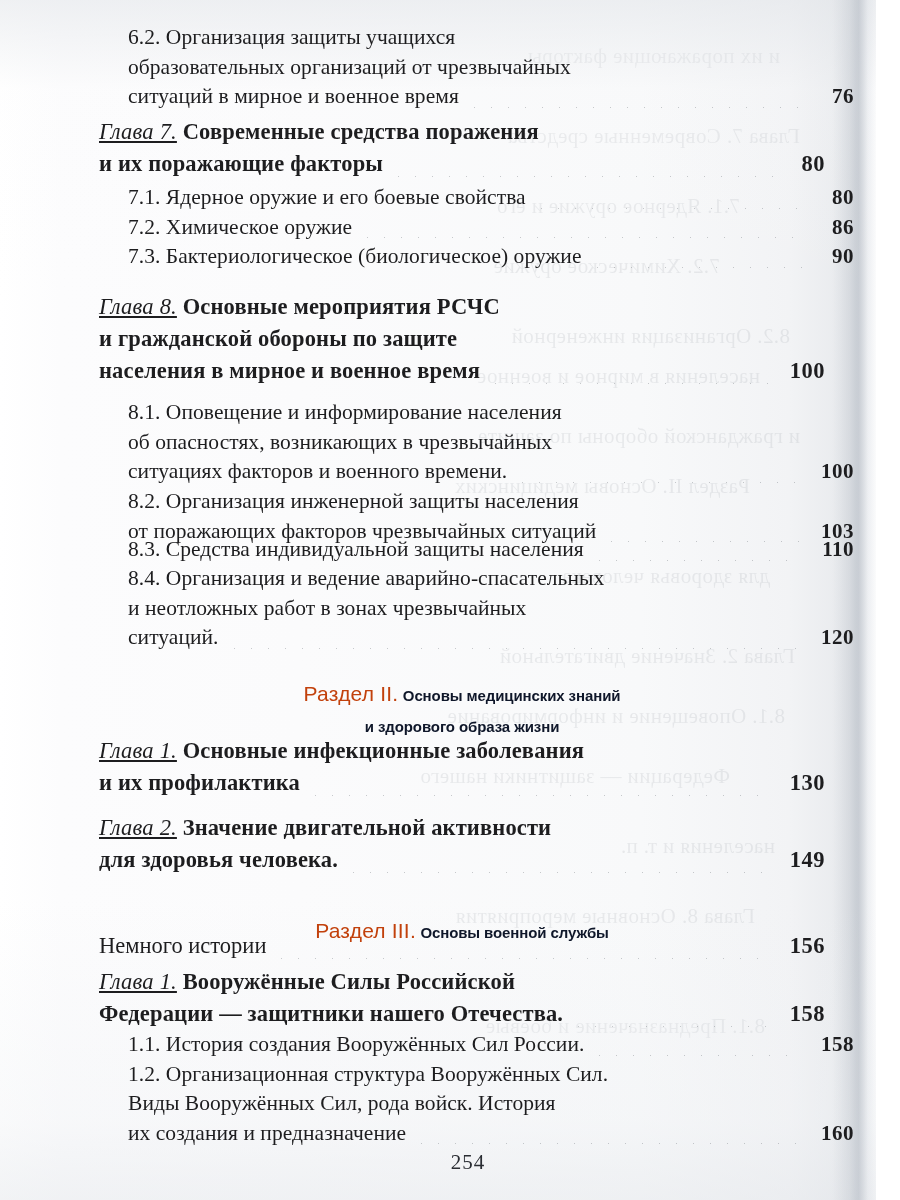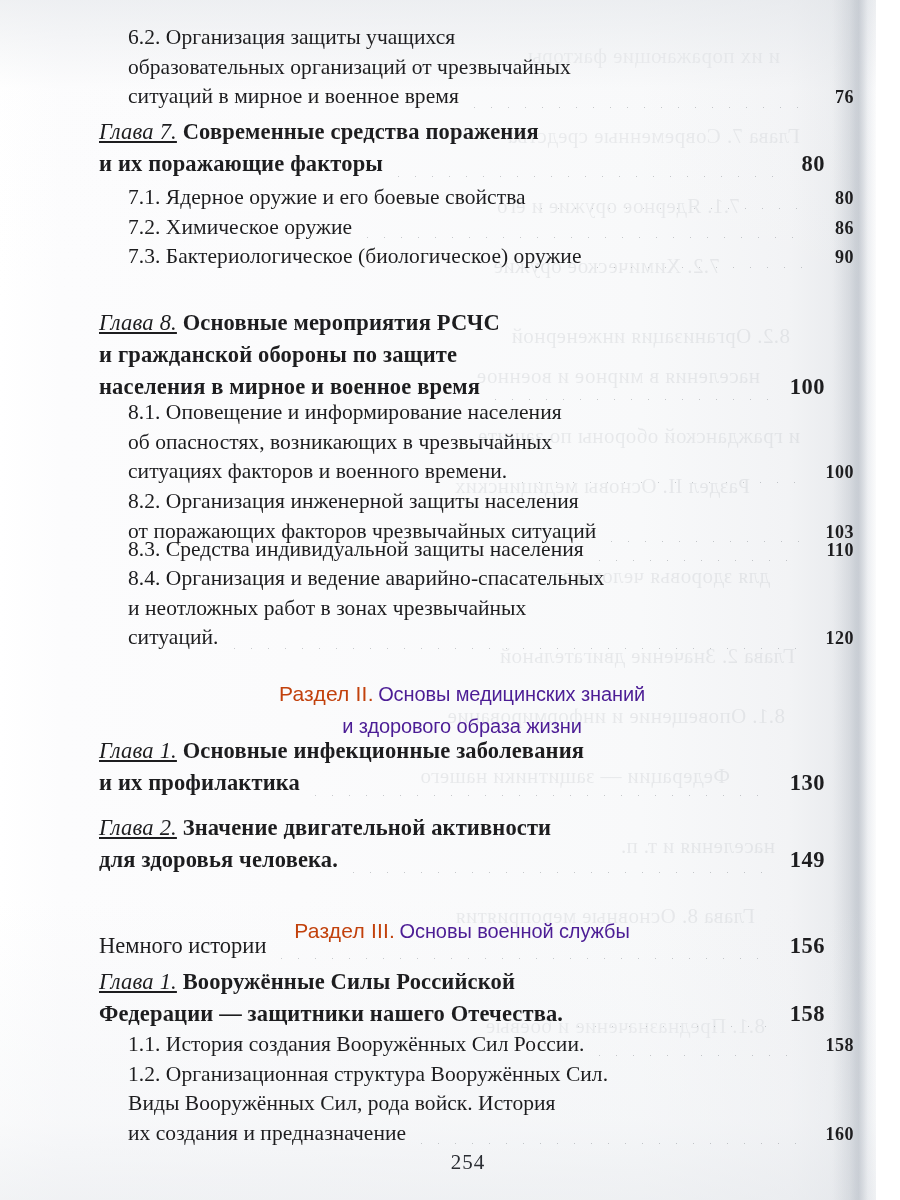--- a/index.html
+++ b/index.html
@@ -136,42 +136,42 @@
   .chapter .pg { font-size: 22.5px; font-weight: 700; }
 
   
   .plainrow { font-size: 22.5px; font-weight: 400; }
   .plainrow .ln { height: 32px; }
   .plainrow .pg { font-weight: 700; }
 
   
   .sub { font-size: 21.5px; font-weight: 400; letter-spacing: 0.05px; }
   .sub .ln { height: 29.5px; }
-  .sub .pg { font-size: 18px; font-weight: 700; }
+  .sub .pg { font-size: 21px; font-weight: 700; }
   .indent { padding-left: 29px; }
 
   
   .section-banner {
     position: absolute;
     width: 726px;
     left: 99px;
     text-align: center;
     font-family: "Liberation Sans", "DejaVu Sans", sans-serif;
   }
   .section-banner .sb-line { display: block; line-height: 31px; }
   .sb-label {
     font-weight: 400;
     font-size: 21px;
     color: #c2410c;
     letter-spacing: 0.2px;
   }
   .sb-title {
-    font-weight: 400;
-    font-size: 20px;
-    color: #4c1d95;
+    font-weight: 700;
+    font-size: 15px;
+    color: #0f172a;
     letter-spacing: -0.1px;
   }
 
   .folio {
     position: absolute;
     left: 0; width: 900px;
     text-align: center;
     font-size: 21px;
     font-weight: 400;
     letter-spacing: 1px;
@@ -245,21 +245,21 @@
           <span class="pg">86</span>
         </div>
       </div>
       <div class="row sub indent" style="top: 244px;">
         <div class="ln">
           <span class="txt">7.3. Бактериологическое (биологическое) оружие</span>
           <span class="leader"></span>
           <span class="pg">90</span>
         </div>
       </div>
-      <div class="row chapter" style="top: 310px;">
+      <div class="row chapter" style="top: 294px;">
         <div class="ln">
           <span class="txt"><span class="ital">Глава 8.</span> <span>Основные мероприятия РСЧС</span></span>
         </div>
         <div class="ln">
           <span class="txt">и гражданской обороны по защите</span>
         </div>
         <div class="ln">
           <span class="txt">населения в мирное и военное время</span>
           <span class="leader"></span>
           <span class="pg">100</span>

